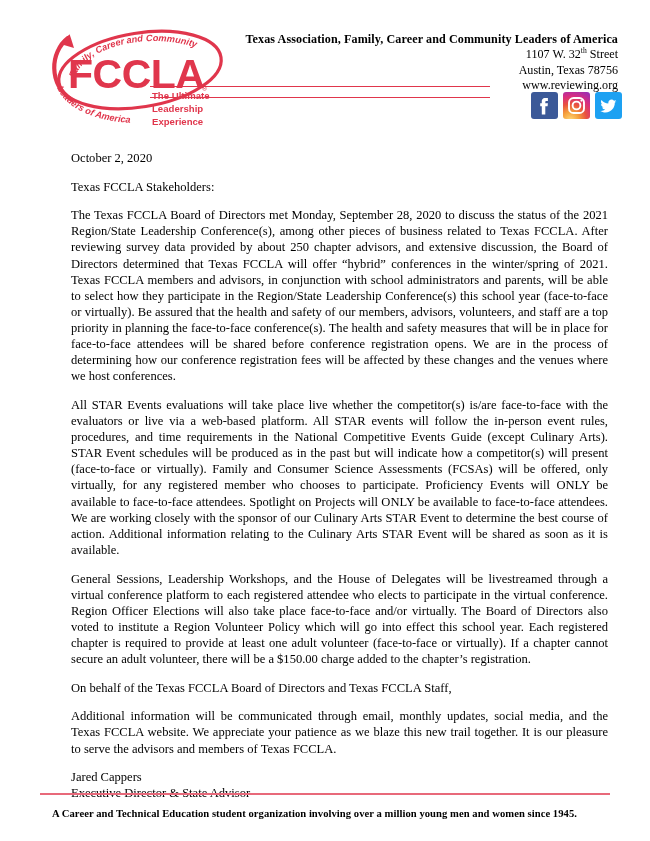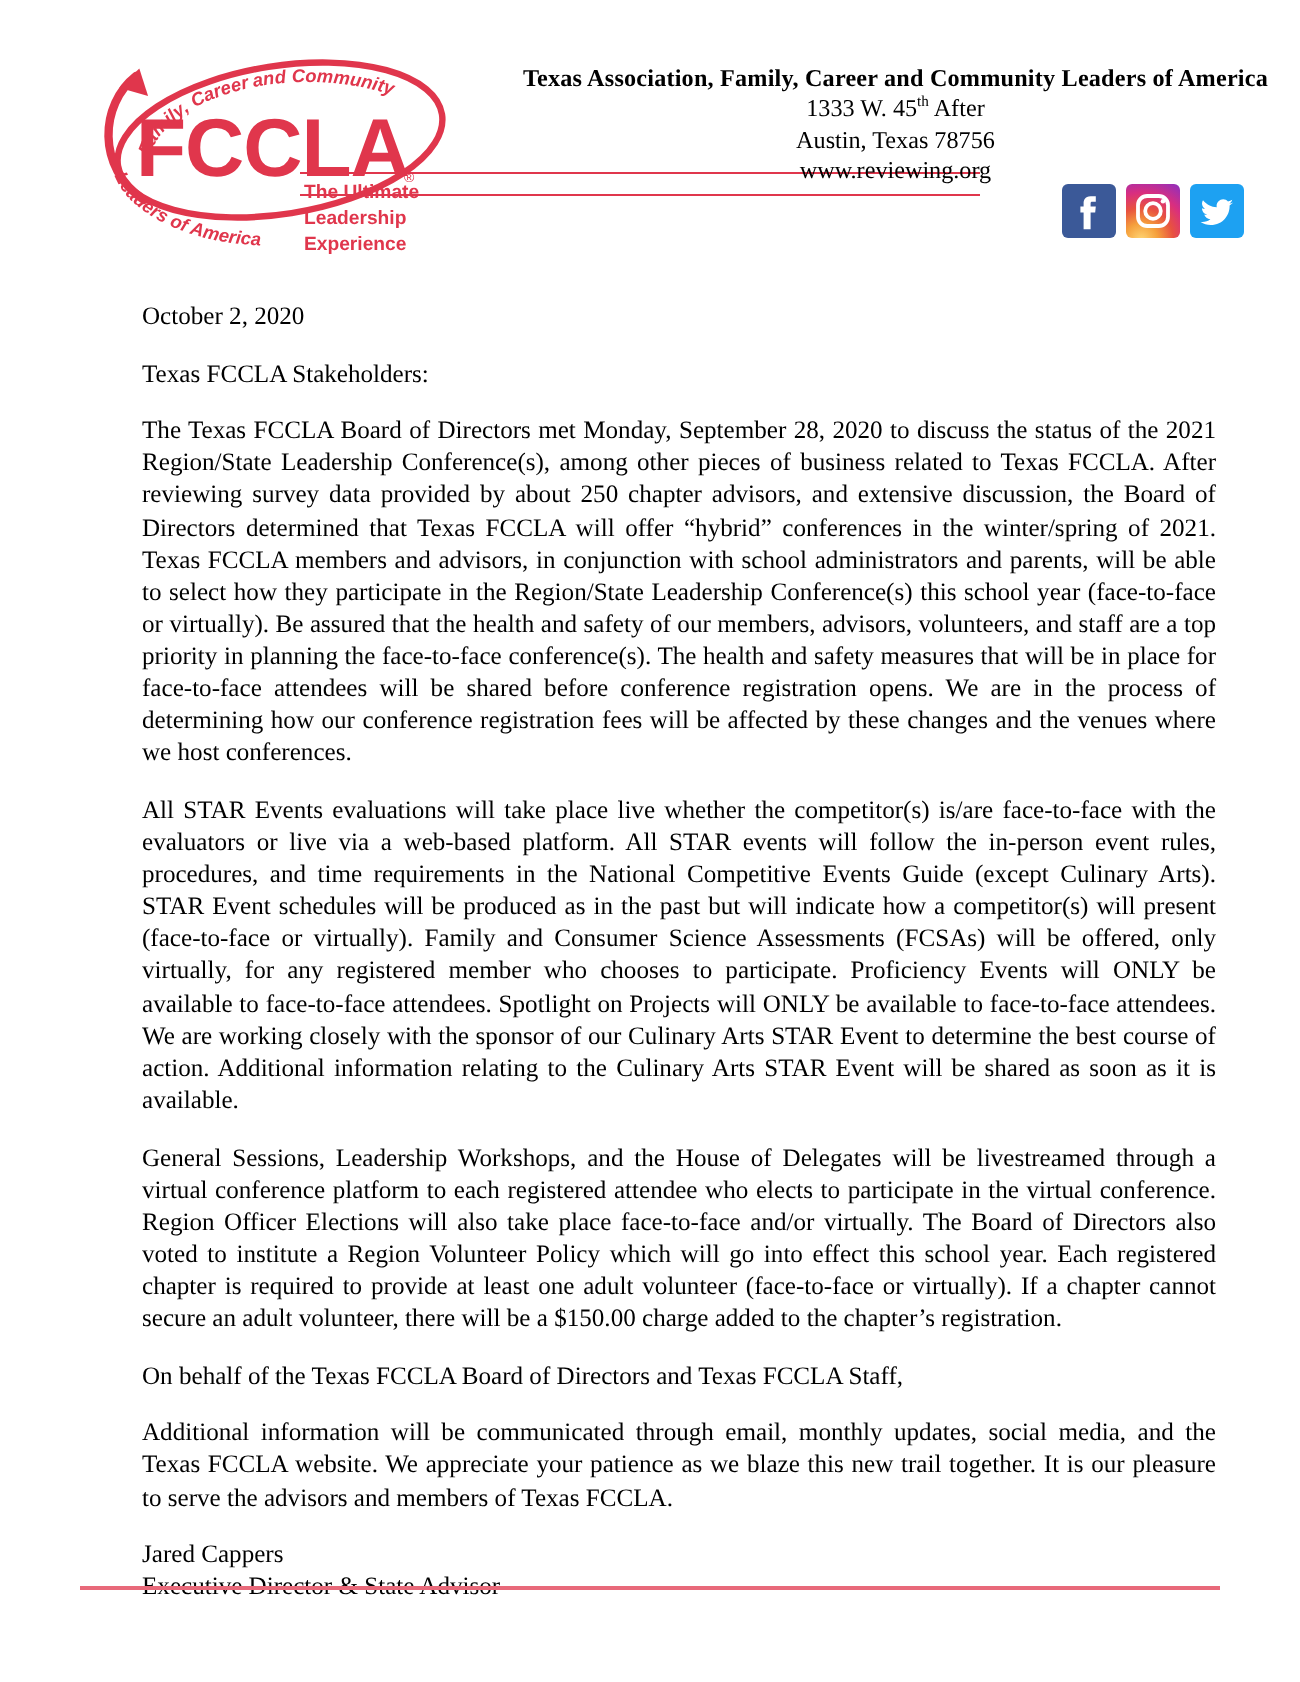--- a/index.html
+++ b/index.html
@@ -47,23 +47,23 @@
     background: #e0364c;
     left: 150px;
     width: 340px;
   }
   .head-rule.r1 { top: 86px; }
   .head-rule.r2 { top: 97px; }
 
   
   .addr-block {
     position: absolute;
-    right: 16px;
+    right: 32px;
     top: 32px;
-    text-align: center;
+    text-align: right;
     line-height: 1.27;
   }
   .addr-org {
     font-size: 12.1px;
     font-weight: bold;
     letter-spacing: .1px;
     white-space: nowrap;
   }
   .addr-line {
     font-size: 12.1px;
@@ -156,21 +156,21 @@
         <text x="160" y="69" font-family="'Liberation Sans', sans-serif" font-size="7" fill="#e0364c">®</text>
 
         <text x="110" y="77" font-family="'Liberation Sans', sans-serif" font-size="9.6" font-weight="bold" fill="#e0364c">The Ultimate</text>
         <text x="110" y="90" font-family="'Liberation Sans', sans-serif" font-size="9.6" font-weight="bold" fill="#e0364c">Leadership</text>
         <text x="110" y="103" font-family="'Liberation Sans', sans-serif" font-size="9.6" font-weight="bold" fill="#e0364c">Experience</text>
       </svg>
     </div>
 
     <div class="addr-block">
       <div class="addr-org">Texas Association, Family, Career and Community Leaders of America</div>
-      <div class="addr-line"><span>1333 W. 45</span><sup>th</sup><span> After</span></div>
+      <div class="addr-line"><span>1107 W. 32</span><sup>th</sup><span> Street</span></div>
       <div class="addr-line">Austin, Texas 78756</div>
       <div class="addr-line">www.reviewing.org</div>
     </div>
 
     <div class="social">
 
       <svg width="27" height="27" viewBox="0 0 27 27">
         <rect x="0" y="0" width="27" height="27" rx="3" fill="#3b5998"></rect>
         <path d="M16.6 14.2h-2.3v8.4h-3.5v-8.4H9.2v-2.9h1.6V9.5c0-1.3.6-3.4 3.5-3.4h2.6v2.8h-1.9c-.3 0-.7.2-.7.8v1.6h2.6l-.3 2.9z" fill="#ffffff"></path>
       </svg>
@@ -214,14 +214,15 @@
 
     <p class="para nojust">On behalf of the Texas FCCLA Board of Directors and Texas FCCLA Staff,</p>
 
     <p class="para">Additional information will be communicated through email, monthly updates, social media, and the Texas FCCLA website.  We appreciate your patience as we blaze this new trail together.  It is our pleasure to serve the advisors and members of Texas FCCLA.</p>
 
     <p class="sig-name">Jared Cappers</p>
     <p class="sig-title">Executive Director &amp; State Advisor</p>
   </div>
 
   <div class="footer-rule"></div>
+  <div class="footer-text">A Career and Technical Education student organization involving over a million young men and women since 1945.</div>
 
 </div>
 
 </body></html>

